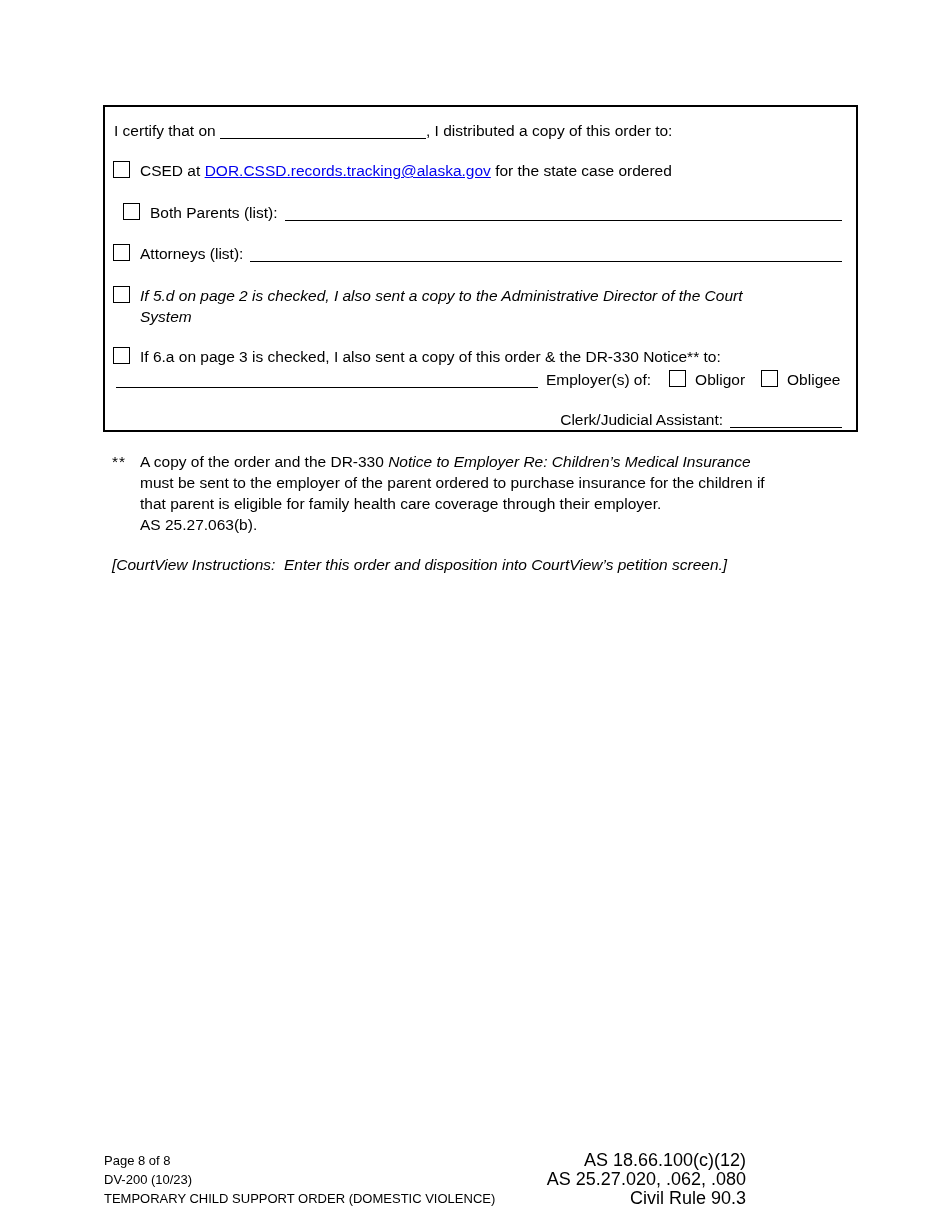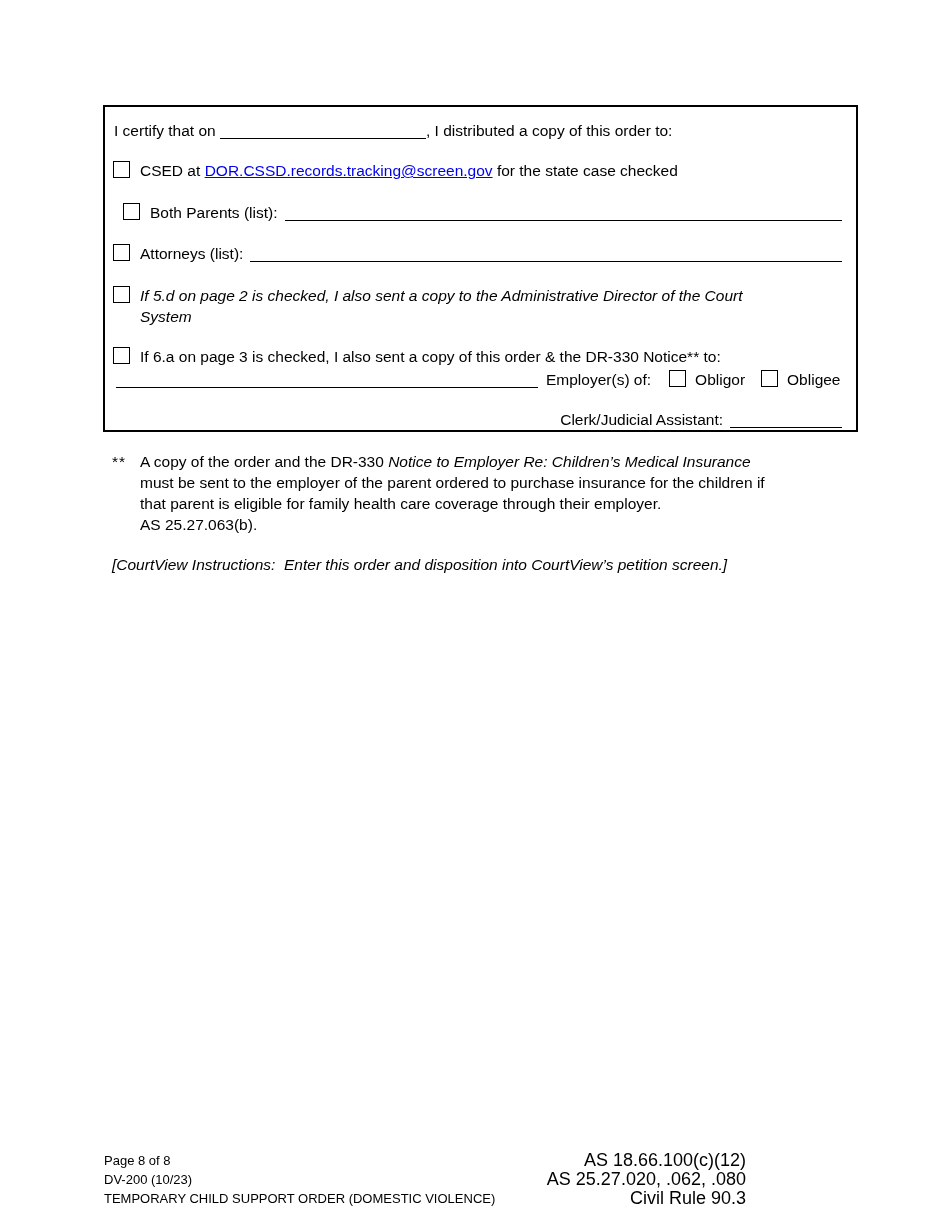--- a/index.html
+++ b/index.html
@@ -93,22 +93,22 @@
 
     <div class="row row-intro">
       <span>I certify that on</span>
       <span class="blank-inline" style="width:206px;"></span><span>, I distributed a copy of this order to:</span>
     </div>
 
     <div class="row flexrow row-cse">
       <span class="cb"></span>
       <div>
         <span>CSED at</span>
-        <a class="link">DOR.CSSD.records.tracking@screen.gov</a>
-        <span>for the state case checked</span>
+        <a class="link">DOR.CSSD.records.tracking@alaska.gov</a>
+        <span>for the state case ordered</span>
       </div>
     </div>
 
     <div class="row flexrow row-parents">
       <span class="cb"></span>
       <span style="white-space:nowrap;">Both Parents (list):</span>
       <span class="fill-blank"></span>
     </div>
 
     <div class="row flexrow row-attys">

